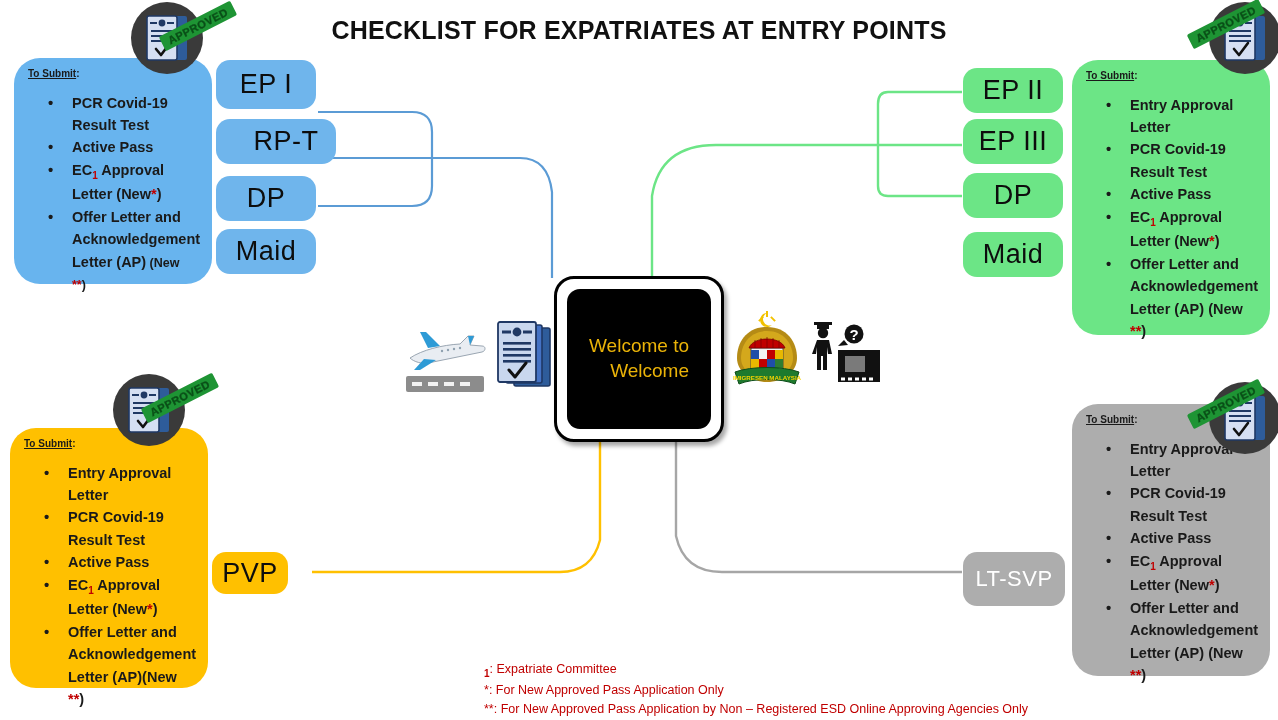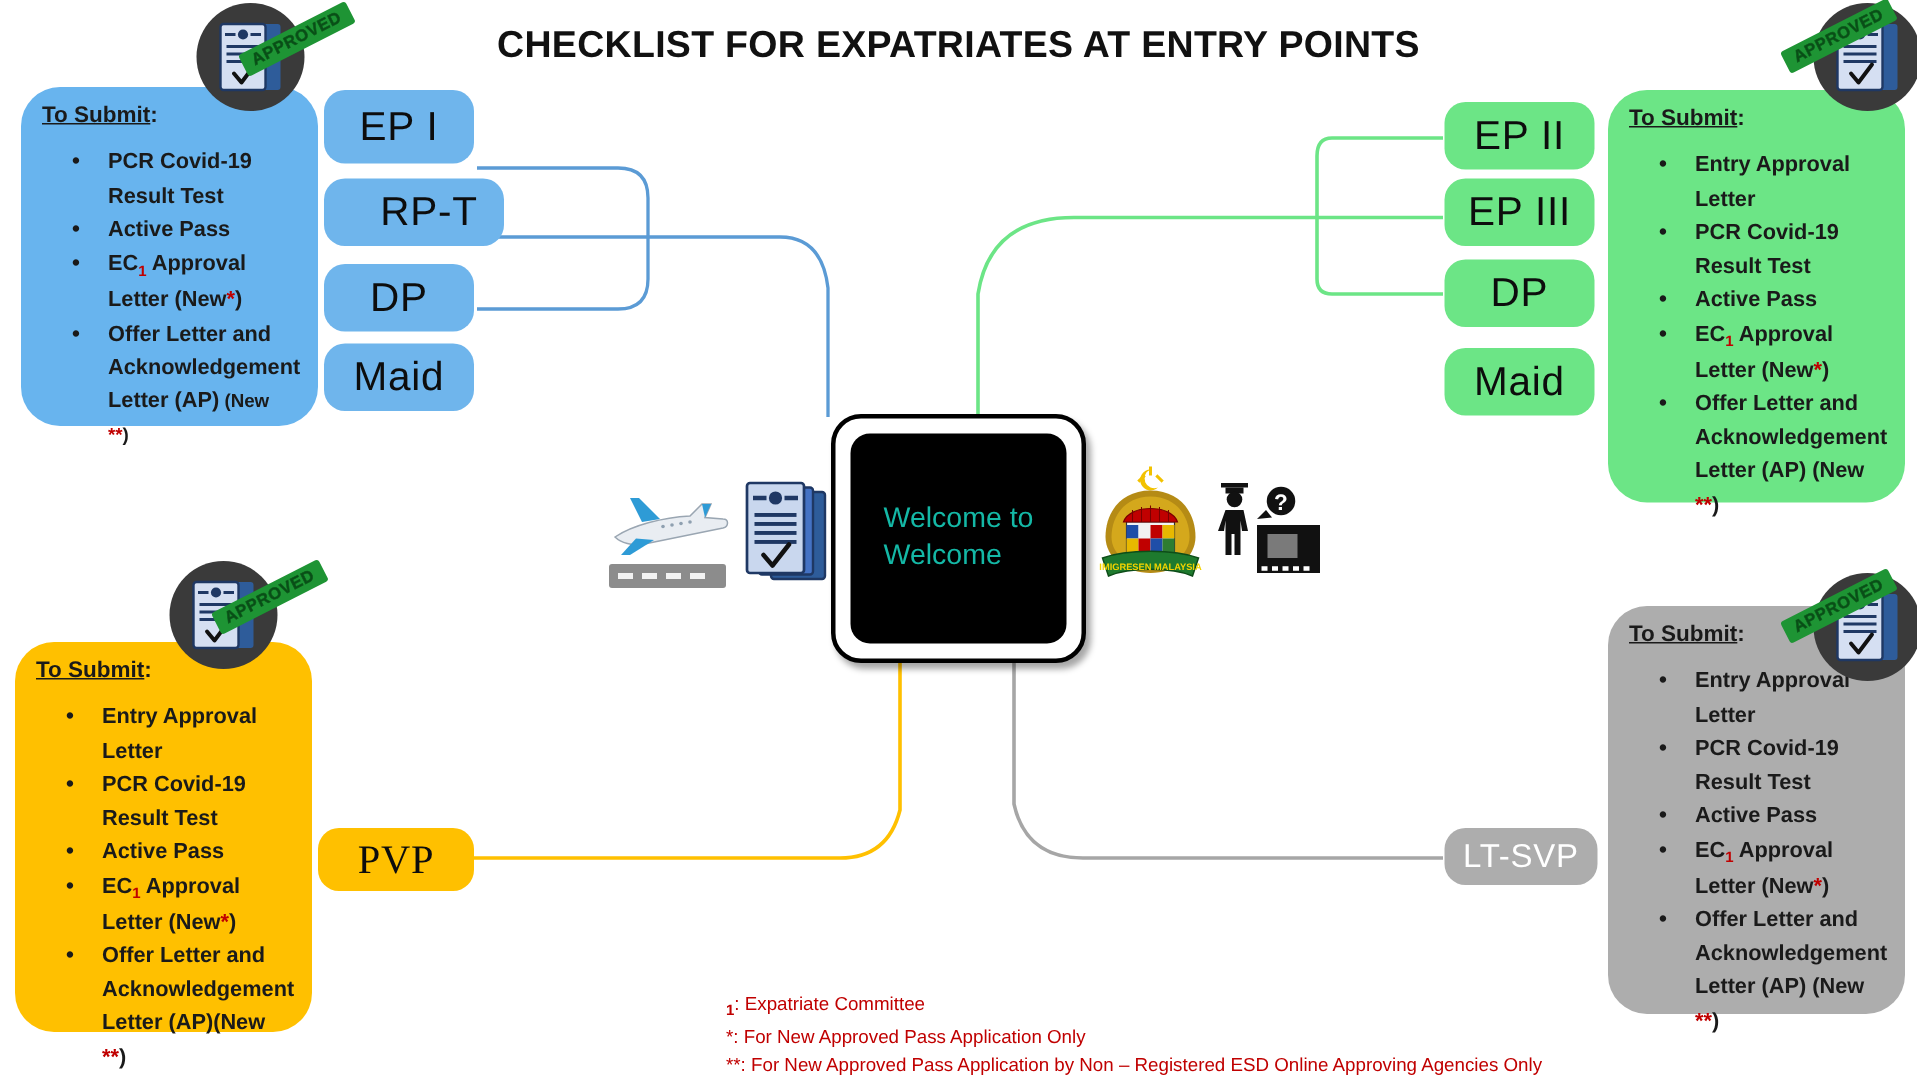--- a/index.html
+++ b/index.html
@@ -26,21 +26,21 @@
     padding:10px 12px 12px 12px;
     box-sizing:border-box;
     color:#1a1a1a;
   }
   .panel.blue{background:#68B4EE;}
   .panel.green{background:#6CE586;}
   .panel.yellow{background:#FFC000;}
   .panel.gray{background:#ADADAD;}
 
   .panel-head{
-    font-size:15px;font-weight:bold;line-height:1.15;margin:0 0 2px 2px;
+    font-size:10px;font-weight:bold;line-height:1.15;margin:0 0 2px 2px;
   }
   .panel-head u{text-decoration:underline;}
   .panel ul{
     list-style:none;margin:12px;padding:0;
   }
   .panel li{
     position:relative;padding-left:34px;
     font-size:14.5px;font-weight:bold;line-height:1.55;
     margin:0 0 0 0;
   }
@@ -68,21 +68,21 @@
   .sign-outer{
     position:absolute;left:554px;top:276px;width:170px;height:166px;
     border:3px solid #000;border-radius:20px;background:#fff;
     box-sizing:border-box;
     box-shadow:3px 4px 4px rgba(0,0,0,.35);
   }
   .sign-inner{
     position:absolute;left:10px;top:10px;right:10px;bottom:10px;
     background:#000;border-radius:13px;
     display:flex;align-items:center;justify-content:center;
-    text-align:left;color:#14b8a6;font-size:19px;line-height:1.3;
+    text-align:right;color:#eab308;font-size:19px;line-height:1.3;
     font-family:"Liberation Sans", sans-serif;
   }
 
   
   .cicon{position:absolute;}
 
   
   .badge{position:absolute;width:86px;height:86px;}
   .badge .ring{
     position:absolute;left:9px;top:4px;width:72px;height:72px;border-radius:50%;
@@ -197,38 +197,38 @@
     </div>
     <ul>
       <li><span>Entry Approval Letter</span></li>
       <li><span>PCR Covid-19 Result Test</span></li>
       <li><span>Active Pass</span></li>
       <li><span>EC</span><span class="sub">1</span><span> Approval Letter (New</span><span class="ast">*</span><span>)</span></li>
       <li><span>Offer Letter and Acknowledgement Letter (AP)(New </span><span class="ast">**</span><span>)</span></li>
     </ul>
   </div>
 
-  <div class="pill yellow" style="left:212px;top:552px;width:104px;height:42px;font-family:Liberation Serif, serif;">
+  <div class="pill yellow" style="left:212px;top:552px;width:76px;height:42px;">
       <span>PVP</span>
     </div>
 
   <div class="panel gray" style="left:1072px;top:404px;width:198px;height:272px;">
     <div class="panel-head">
       <u>To Submit</u><span>:</span>
     </div>
     <ul>
       <li><span>Entry Approval Letter</span></li>
       <li><span>PCR Covid-19 Result Test</span></li>
       <li><span>Active Pass</span></li>
       <li><span>EC</span><span class="sub">1</span><span> Approval Letter (New</span><span class="ast">*</span><span>)</span></li>
       <li><span>Offer Letter and Acknowledgement Letter (AP) (New </span><span class="ast">**</span><span>)</span></li>
     </ul>
   </div>
 
-  <div class="pill gray" style="left:963px;top:552px;width:102px;height:38px;">
+  <div class="pill gray" style="left:963px;top:552px;width:102px;height:54px;">
       <span>LT-SVP</span>
     </div>
 
   <div class="badge" style="left:122px;top:-2px;">
     <div class="ring"></div>
     <div class="docwrap">
       <svg width="50" height="52" viewBox="0 0 50 52">
         <rect x="20" y="3" width="24" height="44" rx="2" fill="#2E5C9A"></rect>
         <rect x="4" y="3" width="30" height="44" rx="2" fill="#D5DFF2" stroke="#1F3864" stroke-width="1.6"></rect>
         <circle cx="19" cy="10" r="3.4" fill="#1F3864"></circle>

